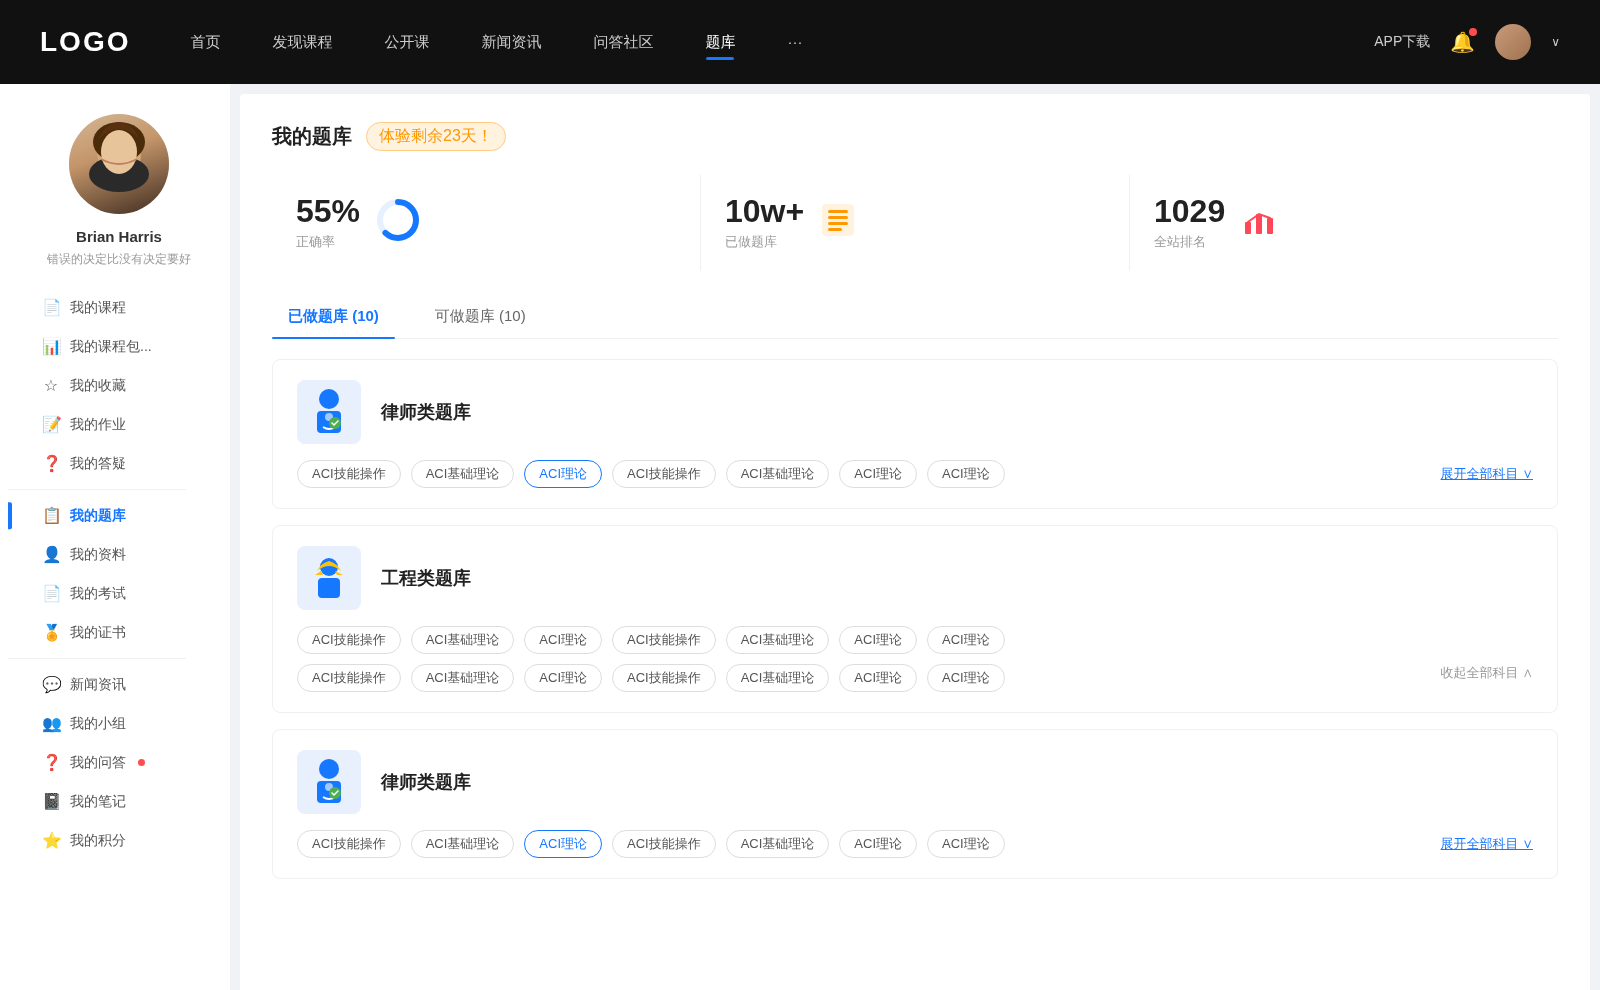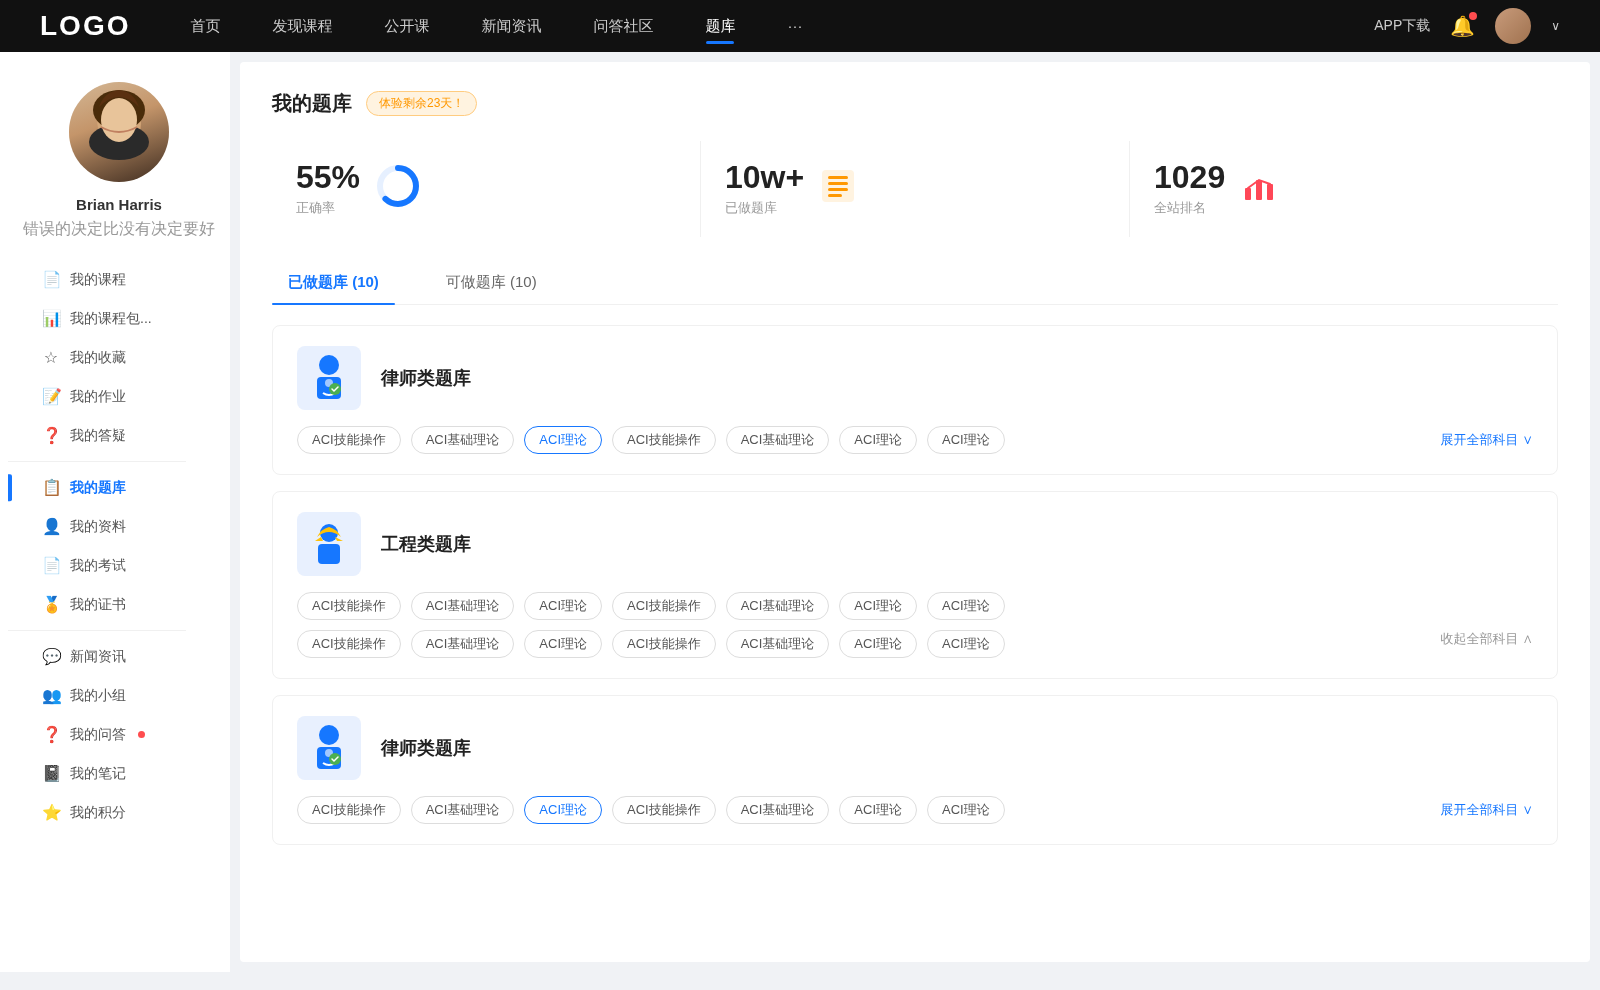--- a/index.html
+++ b/index.html
@@ -1,21 +1,21 @@
 <!DOCTYPE html>
 <html><head>
   <meta charset="utf-8">
   <style>
     * { box-sizing: border-box; margin: 0; padding: 0; }
     body { font-family: 'PingFang SC', 'Microsoft YaHei', sans-serif; background: #f0f2f5; min-height: 990px; }
 
     
     .navbar {
       background: #111;
-      height: 52px;
+      height: 84px;
       display: flex;
       align-items: center;
       padding: 0 40px;
       gap: 0;
     }
     .navbar-logo {
       color: white;
       font-size: 28px;
       font-weight: bold;
       letter-spacing: 2px;
@@ -122,21 +122,21 @@
       background: #c4956a;
       border-radius: 50% 50% 45% 45%;
     }
     .username {
       font-size: 15px;
       color: #333;
       font-weight: 600;
       margin-bottom: 6px;
     }
     .user-motto {
-      font-size: 16px;
+      font-size: 12px;
       color: #999;
       margin-bottom: 20px;
     }
     .sidebar-divider {
       width: 80%;
       height: 1px;
       background: #f0f0f0;
       margin: 6px 0;
     }
     .sidebar-menu {
@@ -188,21 +188,21 @@
       margin-bottom: 24px;
     }
     .page-title {
       font-size: 20px;
       font-weight: 600;
       color: #222;
     }
     .trial-badge {
       background: #fff3e0;
       color: #ff9800;
-      font-size: 12px;
+      font-size: 16px;
       padding: 3px 12px;
       border-radius: 20px;
       border: 1px solid #ffcc80;
     }
 
     
     .stats-row {
       display: flex;
       gap: 0;
       margin-bottom: 28px;
@@ -229,21 +229,21 @@
       margin-top: 6px;
     }
     .stat-icon {
       font-size: 28px;
       flex-shrink: 0;
     }
 
     
     .tabs-row {
       display: flex;
-      gap: 15px;
+      gap: 4px;
       margin-bottom: 20px;
       border-bottom: 1px solid #f0f0f0;
     }
     .tab-item {
       font-size: 15px;
       padding: 8px 16px 12px 16px;
       cursor: pointer;
       color: #666;
       margin-right: 20px;
       position: relative;
@@ -305,20 +305,21 @@
       border-color: #1677ff;
       color: #1677ff;
       background: white;
     }
     .expand-link {
       margin-left: auto;
       font-size: 13px;
       color: #1677ff;
       cursor: pointer;
       flex-shrink: 0;
+      text-decoration: underline;
     }
     .collapse-link {
       margin-left: auto;
       font-size: 13px;
       color: #999;
       cursor: pointer;
       flex-shrink: 0;
     }
     .tags-row-2 {
       display: flex;

